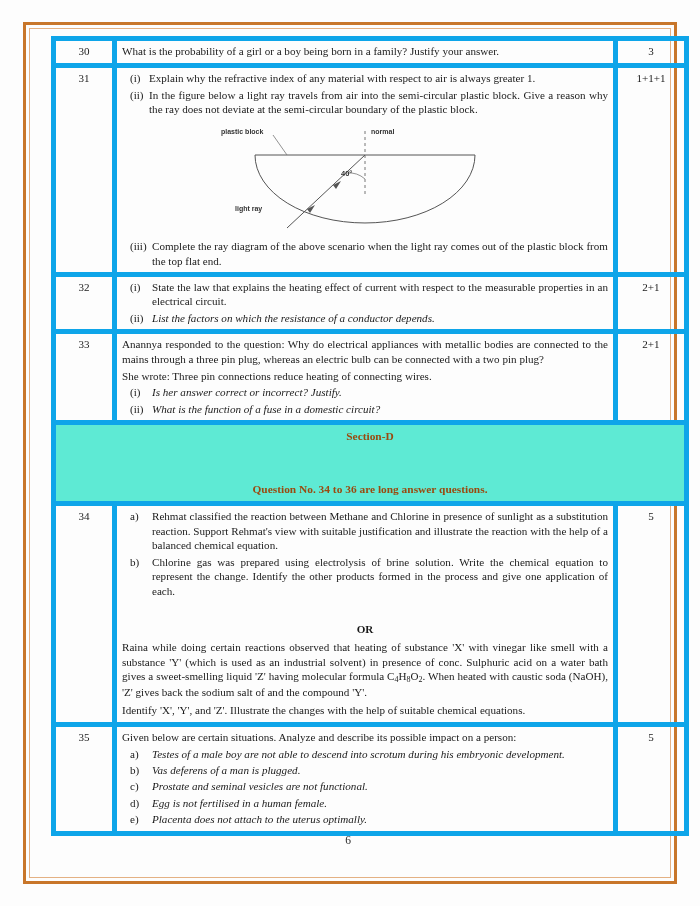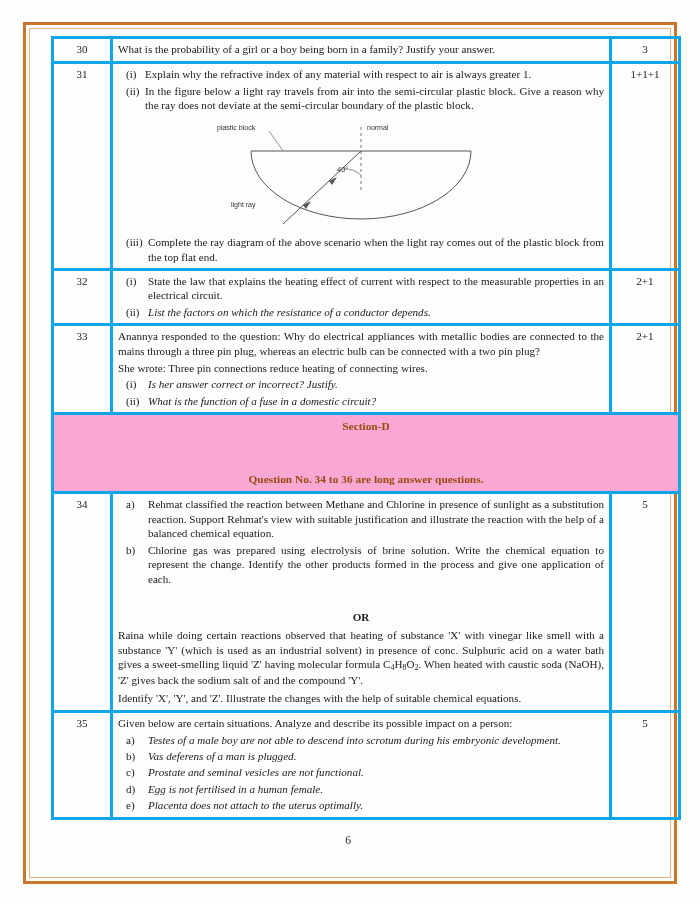--- a/index.html
+++ b/index.html
@@ -51,21 +51,21 @@
   }
 
   table.qtable {
     width: 594px;
     border-collapse: collapse;
     table-layout: fixed;
     font-size: 11.1px;
     line-height: 1.30;
   }
   table.qtable td {
-    border: 3px solid #0ea5e9;
+    border: 5px solid #0ea5e9;
     vertical-align: top;
     padding: 3px 5px 4px 5px;
   }
   td.qno {
     width: 46px;
     text-align: center;
     padding-top: 4px;
   }
   td.body {
     width: 486px;
@@ -97,21 +97,21 @@
   }
   .item .mk.narrow { min-width: 19px; }
   .item .tx {
     flex: 1 1 auto;
     text-align: justify;
   }
   .item .tx.nojust { text-align: left; font-style: italic; }
 
   
   td.section-banner {
-    background: #f9a8d4;
+    background: #5eead4;
     text-align: center;
     padding: 4px 5px 5px 5px;
     border: 1px solid #8d8d8d;
   }
   .section-title {
     color: #9a4a10;
     font-weight: bold;
     font-size: 11.4px;
     line-height: 1.45;
   }
@@ -127,20 +127,21 @@
     text-align: center;
     font-weight: bold;
     margin-top: 24px;
     margin-bottom: 4px;
   }
 
   
   .figure {
     margin: 8px 0 6px 0;
     text-align: center;
+    font-weight: bold;
   }
   .figure svg { display: inline-block; }
 
   .pagenum {
     position: absolute;
     left: 51px;
     top: 834px;
     width: 594px;
     text-align: center;
     font-size: 11.5px;

